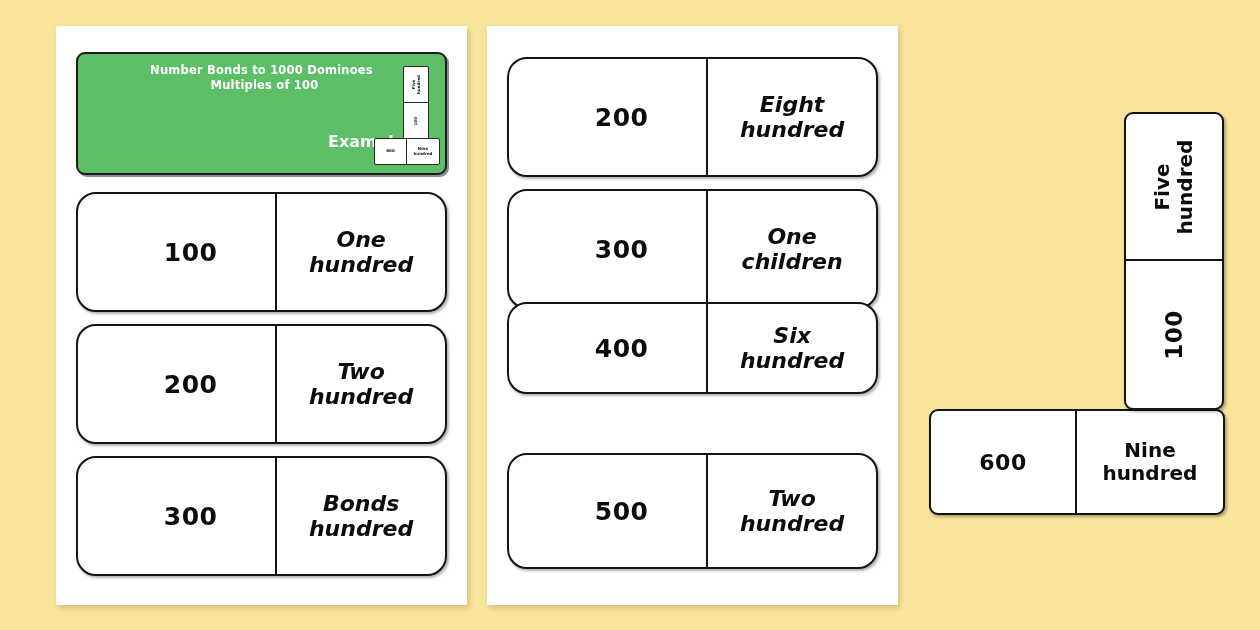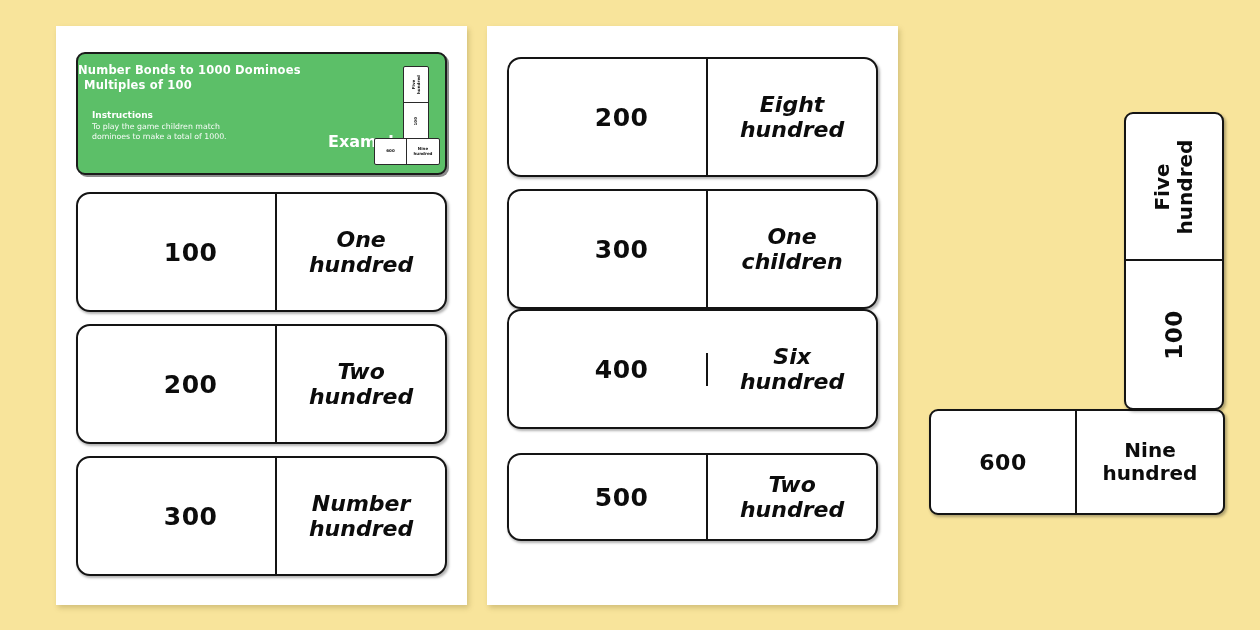--- a/index.html
+++ b/index.html
@@ -35,21 +35,21 @@
     border: 2px solid #1b1b1b;
     border-radius: 9px;
     box-sizing: border-box;
     box-shadow: 2px 2px 0 rgba(0,0,0,0.45);
     overflow: hidden;
   }
   .header-title {
     position: absolute;
     left: 0; right: 0;
     top: 9px;
-    text-align: left;
+    text-align: center;
     color: #FFFFFF;
     font-family: "DejaVu Sans", sans-serif;
     font-size: 11.5px;
     font-weight: bold;
     line-height: 15px;
     letter-spacing: 0.2px;
   }
   .header-title .line2 { display: block; padding-left: 6px; }
   .instructions-block {
     position: absolute;
@@ -142,21 +142,21 @@
     color: #111;
     line-height: 4.5px;
     text-align: center;
   }
 
   
   .domino {
     position: absolute;
     background: #FFFFFF;
     border: 2.5px solid #141414;
-    border-radius: 14px;
+    border-radius: 20px;
     box-sizing: border-box;
     display: flex;
     box-shadow: 1.5px 2px 2.5px rgba(0,0,0,0.30);
     padding-left: 28px;
   }
   .domino .half {
     display: flex;
     align-items: center;
     justify-content: center;
     box-sizing: border-box;
@@ -187,22 +187,22 @@
   }
   .word-text .w2 { display: block; }
 
   
   #dom-p1-1 { left: 76px;  top: 192px; width: 371px; height: 120px; }
   #dom-p1-2 { left: 76px;  top: 324px; width: 371px; height: 120px; }
   #dom-p1-3 { left: 76px;  top: 456px; width: 371px; height: 120px; }
   
   #dom-p2-1 { left: 507px; top: 57px;  width: 371px; height: 120px; }
   #dom-p2-2 { left: 507px; top: 189px; width: 371px; height: 120px; }
-  #dom-p2-3 { left: 507px; top: 309px; width: 371px; height: 120px; align-items: center; }
-  #dom-p2-4 { left: 507px; top: 453px; width: 371px; height: 88px; }
+  #dom-p2-3 { left: 507px; top: 302px; width: 371px; height: 92px; }
+  #dom-p2-4 { left: 507px; top: 453px; width: 371px; height: 116px; }
 
   
   .loose-vert {
     position: absolute;
     left: 1124px;
     top: 112px;
     width: 100px;
     height: 298px;
     background: #FFFFFF;
     border: 2px solid #141414;
@@ -270,25 +270,20 @@
 <body>
 
 <div class="page" id="page-1">
 
   <div class="header-card">
     <div class="header-title">
       <span>Number Bonds to 1000 Dominoes</span>
       <span class="line2">Multiples of 100</span>
     </div>
 
-    <div class="instructions-block">
-      <div class="instructions-heading">Instructions</div>
-      <div class="instructions-body">To play the game children match</div>
-      <div class="instructions-body">dominoes to make a total of 1000.</div>
-    </div>
 
     <div class="example-label">Example</div>
 
     <div class="example-shape">
       <div class="mini-vert">
         <div class="mini-half top">
           <span class="mini-text">
             <span>Five</span><br>
             <span>hundred</span>
           </span>
@@ -337,21 +332,21 @@
     </span>
   </div>
 </div>
 
 <div class="domino" id="dom-p1-3">
   <div class="half left">
     <span class="num-text">300</span>
   </div>
   <div class="half right">
     <span class="word-text">
-      <span>Number</span>
+      <span>Bonds</span>
       <span class="w2">hundred</span>
     </span>
   </div>
 </div>
 
 <div class="domino" id="dom-p2-1">
   <div class="half left">
     <span class="num-text">200</span>
   </div>
   <div class="half right">

